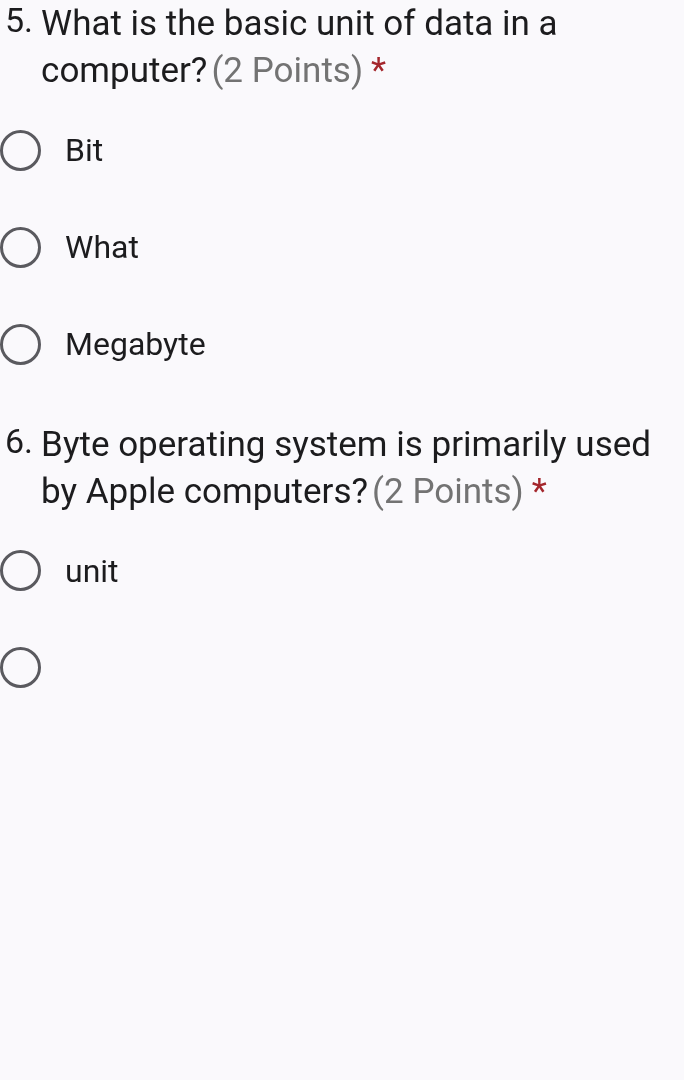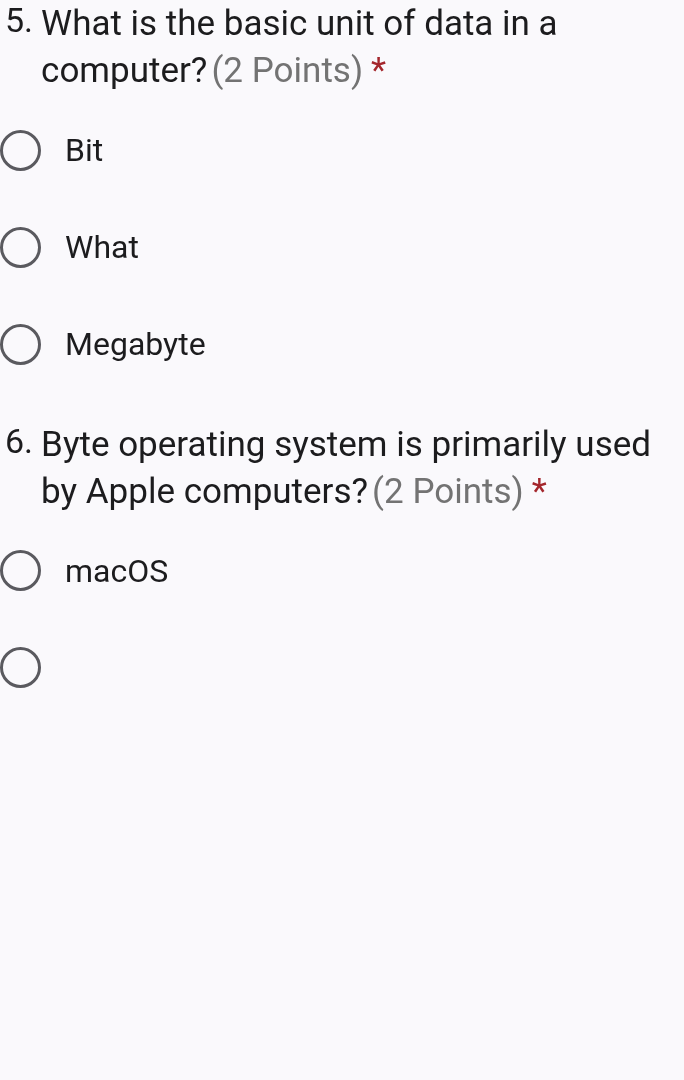--- a/index.html
+++ b/index.html
@@ -105,19 +105,19 @@
     <span class="question-number">6.</span>
     <div class="question-text-wrap">
       <span class="question-text">Byte operating system is primarily used by Apple computers?</span>
       <span class="question-text points">(2 Points)</span>
       <span class="question-text required">*</span>
     </div>
   </div>
   <div class="options">
     <div class="option">
       <div class="radio"></div>
-      <span class="option-label">macOS</span>
+      <span class="option-label">unit</span>
     </div>
     <div class="option">
       <div class="radio"></div>
     </div>
   </div>
 </div>
 
 </body></html>

